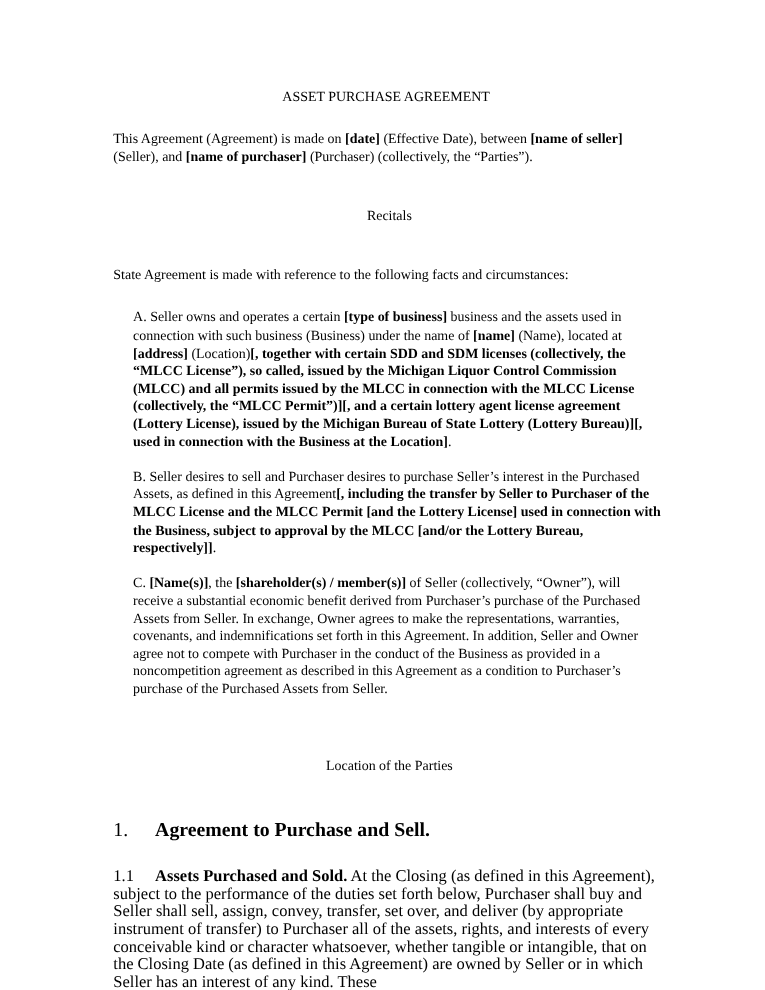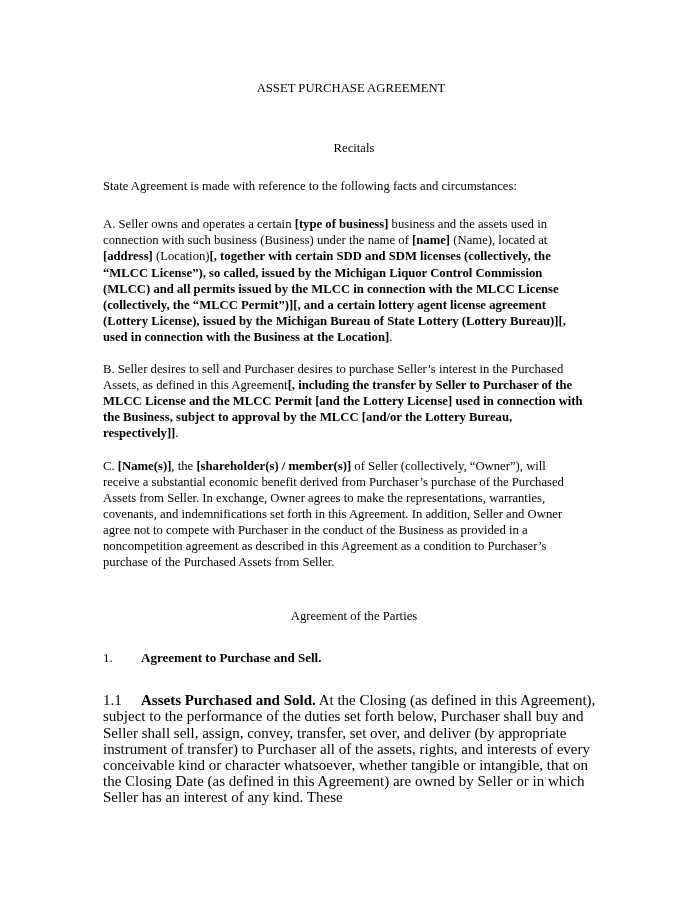--- a/index.html
+++ b/index.html
@@ -38,36 +38,37 @@
     padding: 0;
     white-space: normal;
   }
   
   .para.flush {
     text-indent: 0;
     margin-left: 0;
   }
   
   .para.indent {
+    margin-left: 18px;
     max-width: 480px;
   }
   .center-head {
     text-align: center;
     font-size: 12.7px;
     line-height: 16.1px;
     font-weight: normal;
-    margin: 0;
+    margin: 16px;
     padding: 0;
   }
   .gap-sm { height: 16px; }
   .gap-md { height: 22px; }
   .gap-lg { height: 26px; }
   b, strong { font-weight: bold; }
   .numbered {
-    font-size: 13px;
+    font-size: 18px;
     line-height: 16.1px;
     margin: 0;
     padding: 0;
     text-indent: 0;
   }
   .num-label {
     display: inline-block;
     min-width: 38px;
   }
   .sec-body {
@@ -77,20 +78,21 @@
     padding: 0;
   }
 </style>
 </head>
 <body>
 
 <div class="page">
 
   <div class="doc-title">ASSET PURCHASE AGREEMENT</div>
 
+  <p class="para flush"><span>This Agreement (Agreement) is made on </span><b>[date]</b><span> (Effective Date), between </span><b>[name of seller]</b><span> (Seller), and </span><b>[name of purchaser]</b><span> (Purchaser) (collectively, the “Parties”).</span></p>
 
   <div class="gap-md"></div>
 
   <div class="center-head">Recitals</div>
 
   <div class="gap-md"></div>
 
   <p class="para flush">State Agreement is made with reference to the following facts and circumstances:</p>
 
   <div class="gap-md"></div>
@@ -103,21 +105,21 @@
 
   <div class="gap-sm"></div>
 
   <p class="para indent"><span>C. </span><b>[Name(s)]</b><span>, the </span><b>[shareholder(s) / member(s)]</b><span> of Seller (collectively, “Owner”), will receive a substantial economic benefit derived from Purchaser’s purchase of the Purchased Assets from Seller. In exchange, Owner agrees to make the representations, warranties, covenants, and indemnifications set forth in this Agreement. In addition, Seller and Owner agree not to compete with Purchaser in the conduct of the Business as provided in a noncompetition agreement as described in this Agreement as a condition to Purchaser’s purchase of the Purchased Assets from Seller.</span></p>
 
   <div class="gap-sm"></div>
 
 
   <div class="gap-md"></div>
 
-  <div class="center-head">Agreement of the Parties</div>
+  <div class="center-head">Location of the Parties</div>
 
   <div class="gap-lg"></div>
 
   <p class="numbered"><span class="num-label">1.</span><b>Agreement to Purchase and Sell.</b></p>
 
   <div class="gap-lg"></div>
 
   <p class="sec-body"><span class="num-label">1.1</span><b>Assets Purchased and Sold.</b><span> At the Closing (as defined in this Agreement), subject to the performance of the duties set forth below, Purchaser shall buy and Seller shall sell, assign, convey, transfer, set over, and deliver (by appropriate instrument of transfer) to Purchaser all of the assets, rights, and interests of every conceivable kind or character whatsoever, whether tangible or intangible, that on the Closing Date (as defined in this Agreement) are owned by Seller or in which Seller has an interest of any kind. These</span></p>
 
 </div>

